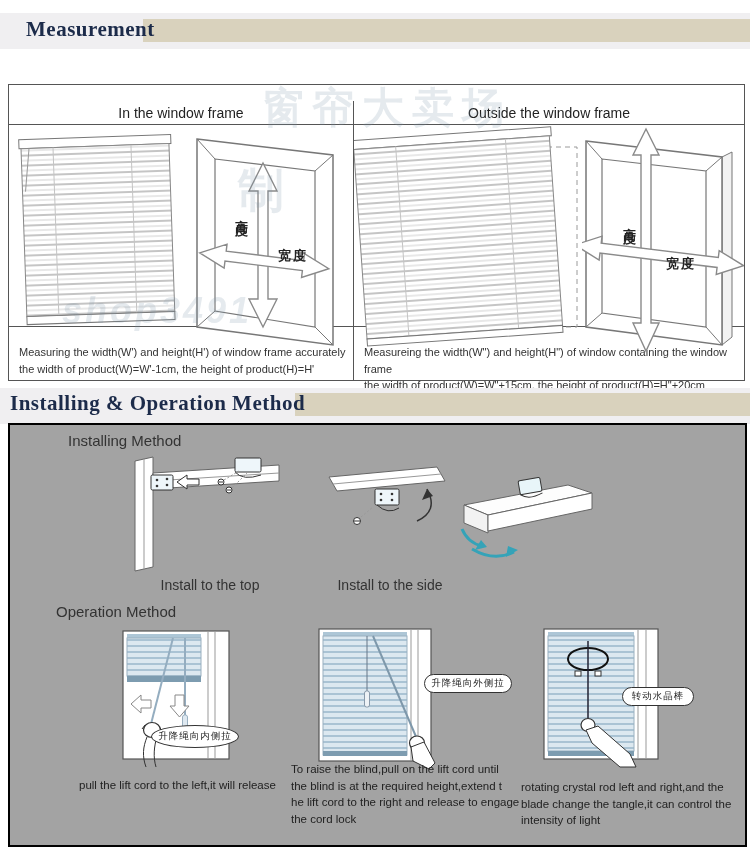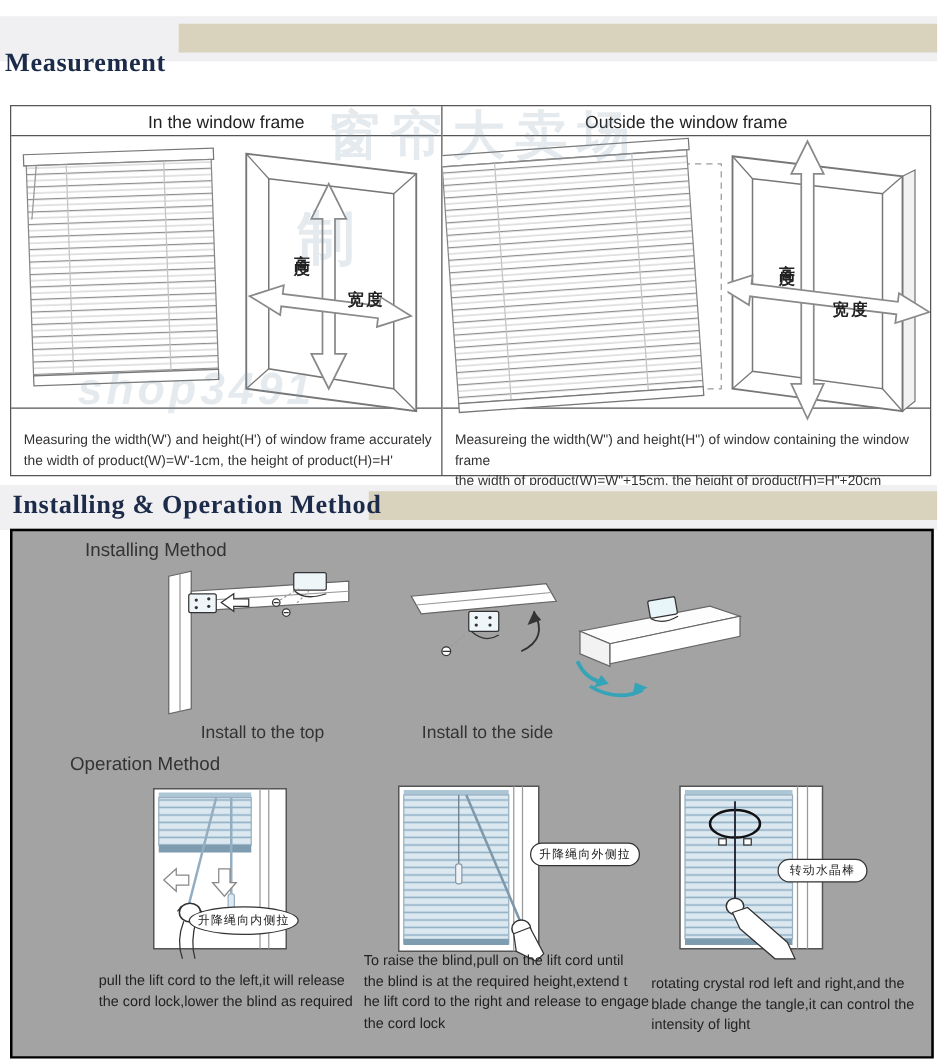--- a/index.html
+++ b/index.html
@@ -7,21 +7,21 @@
         font-family:"Liberation Sans","DejaVu Sans",sans-serif;color:#333;}
   .abs{position:absolute;}
   
   .band{position:absolute;left:0;width:750px;background:#f0eff1;}
   .sec-title{position:absolute;font-family:"Liberation Serif","DejaVu Serif",serif;
              font-weight:700;font-size:21px;color:#1c2b4a;letter-spacing:.5px;white-space:nowrap;}
   .beige{position:absolute;background:#d9d2bd;height:23px;}
   
   .measure-box{position:absolute;left:8px;top:84px;width:735px;height:295px;
                border:1px solid #555;background:#fff;display:flex;}
-  .m-col{position:relative;display:flex;flex-direction:column;}
+  .m-col{position:relative;display:flex;flex-direction:column;margin-top:16px;}
   .m-col.left{width:344px;border-right:1px solid #555;}
   .m-col.right{flex:1;}
   .m-header{height:23px;border-bottom:1px solid #555;display:flex;align-items:center;
             justify-content:center;font-size:14px;color:#222;}
   .m-diagram{position:relative;flex:1;}
   .m-caption{border-top:1px solid #555;height:36px;padding:17px 6px 0 10px;
              font-size:11px;line-height:1.5;color:#333;}
   .vlabel{position:absolute;writing-mode:vertical-rl;text-orientation:upright;
           font-size:13px;color:#222;letter-spacing:3px;font-weight:600;}
   .hlabel{position:absolute;font-size:13px;color:#222;letter-spacing:2px;font-weight:600;}
@@ -52,21 +52,21 @@
       </pattern>
       <pattern id="slatsBlue" width="8" height="6" patternUnits="userSpaceOnUse">
         <rect width="8" height="6" fill="#dce8f0"></rect>
         <line x1="0" y1="1" x2="8" y2="1" stroke="#8fb0c5" stroke-width="1.3"></line>
       </pattern>
     </defs>
   </svg>
 
   <div class="band" style="top:13px;height:36px;"></div>
   <div class="beige" style="left:143px;top:19px;width:607px;"></div>
-  <div class="sec-title" style="left:4px;top:17px;margin-top:21px;">Measurement</div>
+  <div class="sec-title" style="left:26px;top:17px;">Measurement</div>
 
   <div class="measure-box">
 
     <div class="m-col left">
       <div class="m-header">In the window frame</div>
       <div class="m-diagram">
 
         <svg class="abs" style="left:3px;top:6px;" width="178" height="204" viewBox="0 0 178 204">
           <g transform="rotate(-2 89 102)">
             <rect x="10" y="6" width="152" height="9" fill="#fff" stroke="#777"></rect>
@@ -293,21 +293,20 @@
         <polygon points="50,103 62,99 94,127 100,140 84,140 56,116" fill="#fff" stroke="#333"></polygon>
       </g>
     </svg>
 
     <div class="callout ellipse" style="left:141px;top:300px;width:72px;height:15px;">升降绳向内侧拉</div>
     <div class="callout" style="left:390px;top:249px;width:76px;height:13px;margin-left:24px;">升降绳向外侧拉</div>
     <div class="callout" style="left:612px;top:262px;width:60px;height:13px;">转动水晶棒</div>
 
     <div class="op-caption" style="left:69px;top:352px;width:210px;">
       <div>pull the lift cord to the left,it will release</div>
-      <div>the cord lock,lower the blind as required</div>
     </div>
     <div class="op-caption" style="left:281px;top:336px;width:230px;">
       <div>To raise the blind,pull on the lift cord until</div>
       <div>the blind is at the required height,extend t</div>
       <div>he lift cord to the right and release to engage</div>
       <div>the cord lock</div>
     </div>
     <div class="op-caption" style="left:511px;top:354px;width:225px;">
       <div>rotating crystal rod left and right,and the</div>
       <div>blade change the tangle,it can control the</div>

